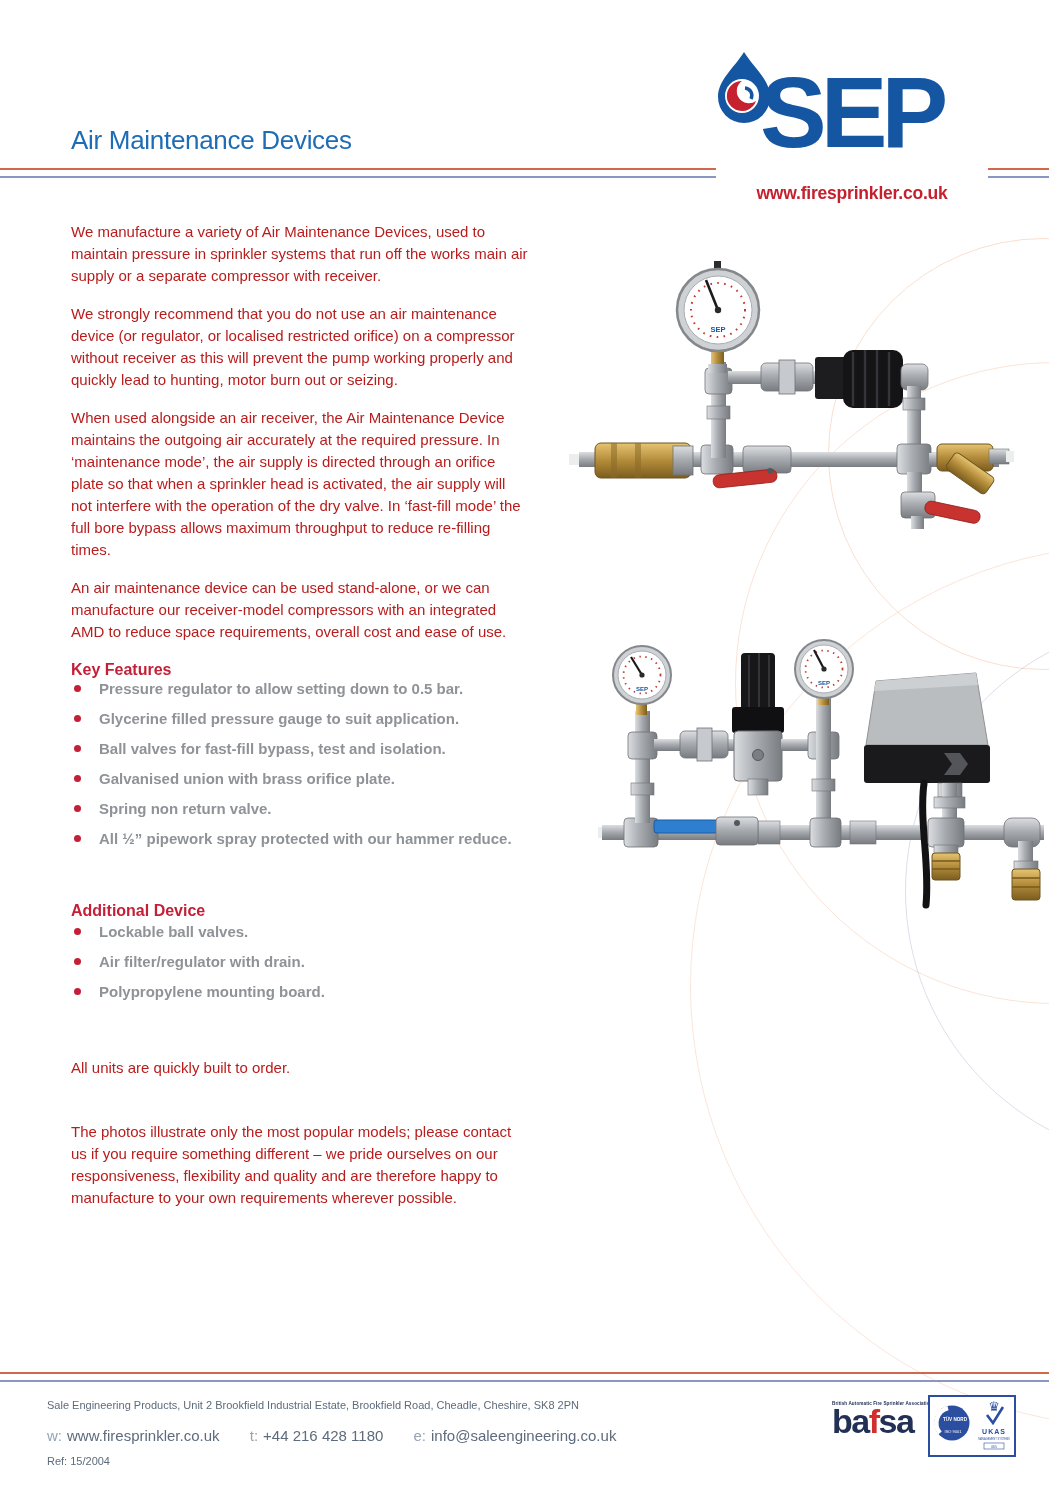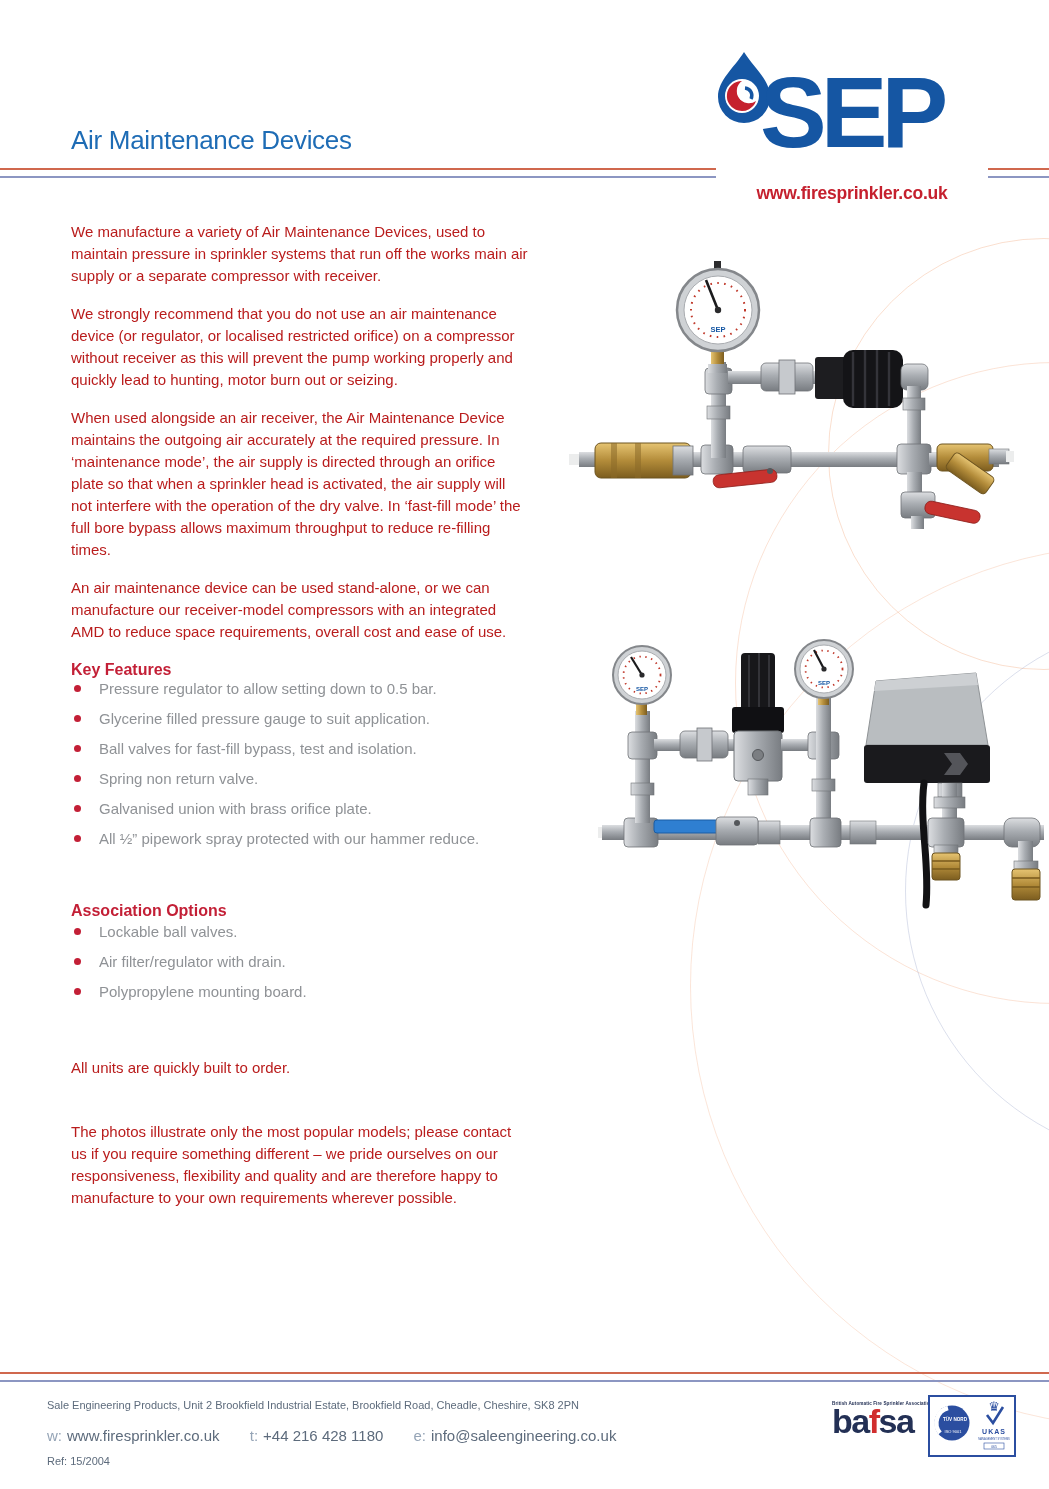--- a/index.html
+++ b/index.html
@@ -26,21 +26,21 @@
             font-weight:700;color:#c5202e;letter-spacing:-.2px;}
 
   .copy{color:#b91c1c;font-size:15px;line-height:22px;}
   .intro{position:absolute;left:71px;top:221px;width:458px;}
   .intro p{margin:0 0 16px;}
   .sec-head{position:absolute;left:71px;font-size:16px;font-weight:700;color:#c31f36;margin-top:11px;}
   .kf-head{top:650px}.ao-head{top:891px}
   .blist{position:absolute;left:71px;width:470px;margin:0;padding:0;list-style:none;}
   .kf-list{top:678px}.ao-list{top:921px}
   .blist li{position:relative;padding-left:28px;margin-bottom:9px;font-size:15px;
-            line-height:21px;color:#8f9296;}
+            line-height:21px;color:#8f9296;font-weight:bold;}
   .blist li::before{content:"";position:absolute;left:3px;top:7px;width:7px;height:7px;
             border-radius:50%;background:#c31f36;}
   .note{position:absolute;left:71px;top:1042px;width:458px;}
   .closing{position:absolute;left:71px;top:1106px;width:442px;}
 
   .photo{position:absolute;}
   .photo1{left:565px;top:246px;}
   .photo2{left:598px;top:633px;}
 
   .f-address{position:absolute;left:47px;top:1399px;font-size:11px;color:#5d6b7c;}
@@ -87,26 +87,26 @@
     <p>We strongly recommend that you do not use an air maintenance device (or regulator, or localised restricted orifice) on a compressor without receiver as this will prevent the pump working properly and quickly lead to hunting, motor burn out or seizing.</p>
     <p>When used alongside an air receiver, the Air Maintenance Device maintains the outgoing air accurately at the required pressure. In ‘maintenance mode’, the air supply is directed through an orifice plate so that when a sprinkler head is activated, the air supply will not interfere with the operation of the dry valve. In ‘fast-fill mode’ the full bore bypass allows maximum throughput to reduce re-filling times.</p>
     <p>An air maintenance device can be used stand-alone, or we can manufacture our receiver-model compressors with an integrated AMD to reduce space requirements, overall cost and ease of use.</p>
   </div>
 
   <div class="sec-head kf-head">Key Features</div>
   <ul class="blist kf-list">
     <li>Pressure regulator to allow setting down to 0.5 bar.</li>
     <li>Glycerine filled pressure gauge to suit application.</li>
     <li>Ball valves for fast-fill bypass, test and isolation.</li>
+    <li>Galvanised union with brass orifice plate.</li>
     <li>Spring non return valve.</li>
-    <li>Galvanised union with brass orifice plate.</li>
     <li>All ½” pipework spray protected with our hammer reduce.</li>
   </ul>
 
-  <div class="sec-head ao-head">Association Options</div>
+  <div class="sec-head ao-head">Additional Device</div>
   <ul class="blist ao-list">
     <li>Lockable ball valves.</li>
     <li>Air filter/regulator with drain.</li>
     <li>Polypropylene mounting board.</li>
   </ul>
 
   <p class="note copy">All units are quickly built to order.</p>
   <p class="closing copy">The photos illustrate only the most popular models; please contact us if you require something different – we pride ourselves on our responsiveness, flexibility and quality and are therefore happy to manufacture to your own requirements wherever possible.</p>
 
   <svg class="photo photo1" width="450" height="287" viewBox="0 0 450 287">

